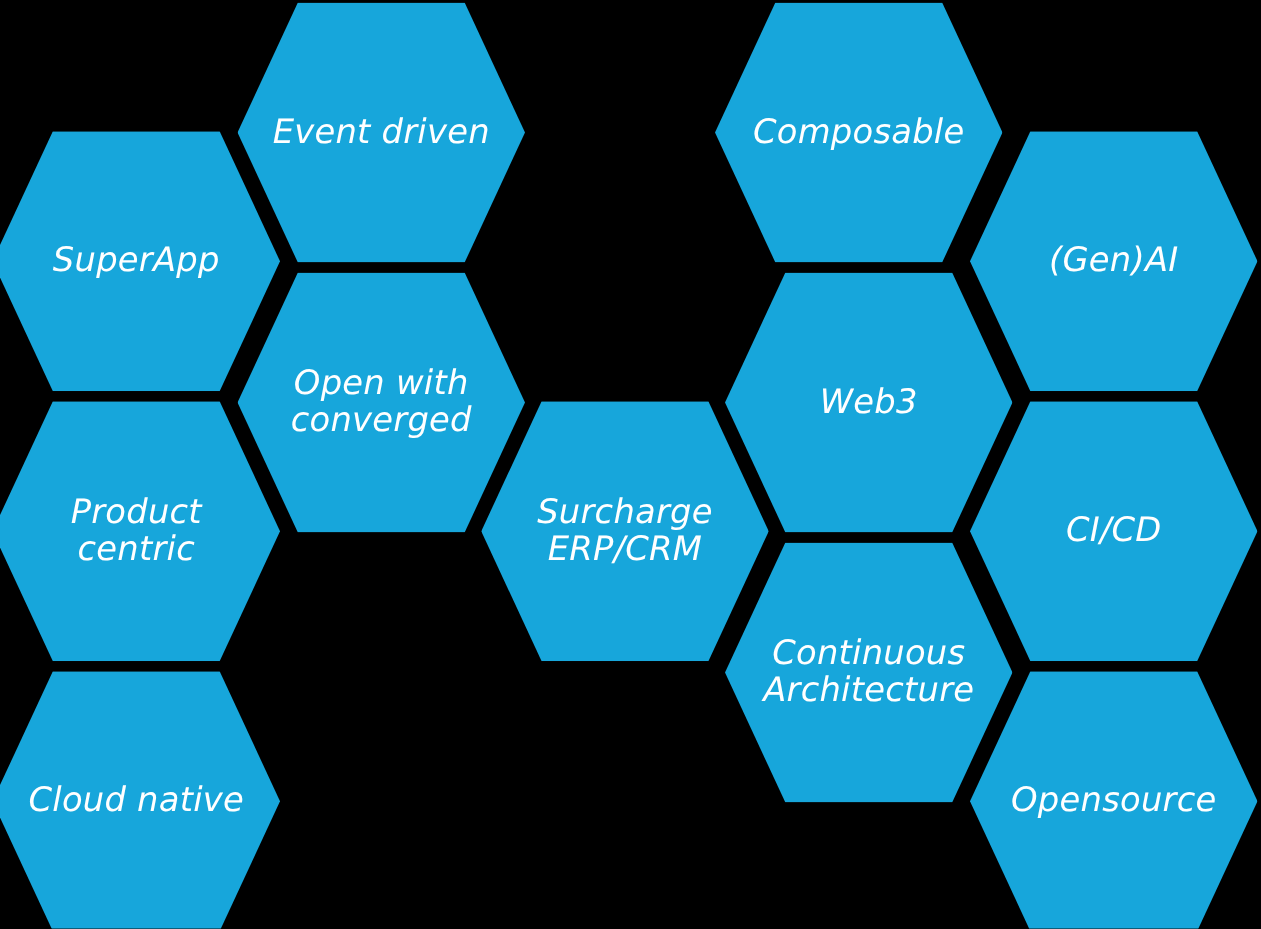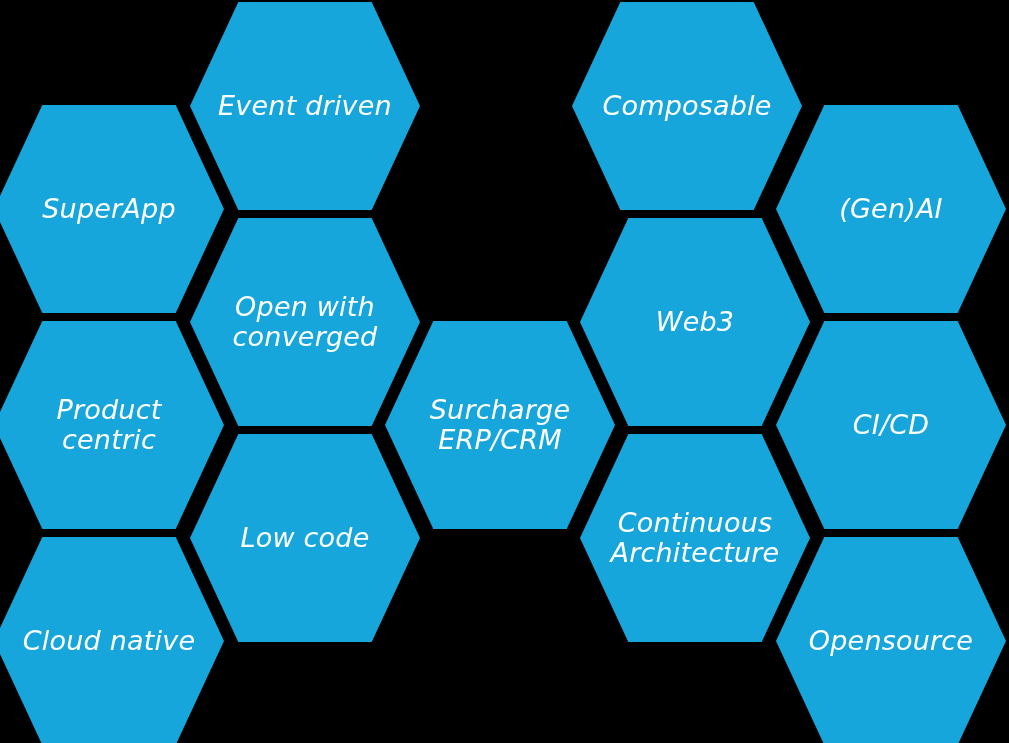--- a/index.html
+++ b/index.html
@@ -39,21 +39,20 @@
 <div class="stage">
 
   <div class="hex" style="left:-6px;  top:105px">SuperApp</div>
   <div class="hex" style="left:-6px;  top:321px">Product
 centric</div>
   <div class="hex" style="left:-6px;  top:537px">Cloud native</div>
 
   <div class="hex" style="left:190px; top:2px">Event driven</div>
   <div class="hex" style="left:190px; top:218px">Open with
 converged</div>
-  <div class="hex" style="left:190px; top:434px">Low code</div>
 
   <div class="hex" style="left:385px; top:321px">Surcharge
 ERP/CRM</div>
 
   <div class="hex" style="left:572px; top:2px">Composable</div>
   <div class="hex" style="left:580px; top:218px">Web3</div>
   <div class="hex" style="left:776px; top:105px">(Gen)AI</div>
 
   <div class="hex" style="left:580px; top:434px">Continuous
 Architecture</div>

